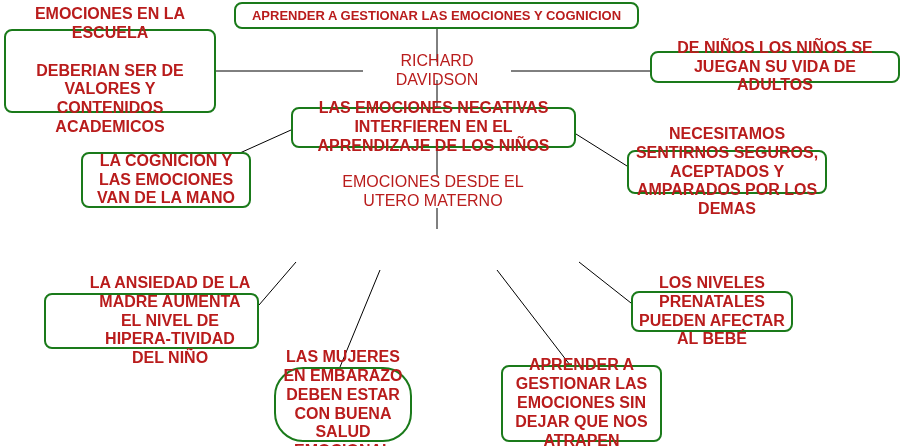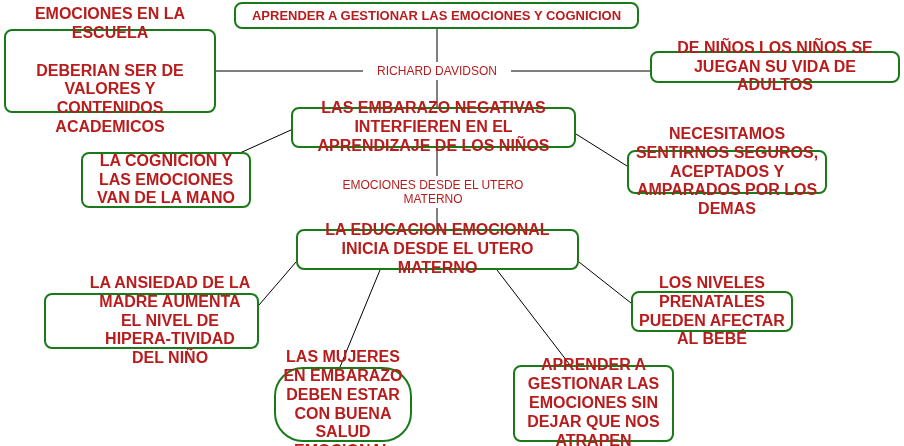--- a/index.html
+++ b/index.html
@@ -41,21 +41,21 @@
   .node.plain {
     background: transparent;
     border: none;
   }
   .node .txt {
     display: block;
     width: 100%;
     padding: 0 5px;
     white-space: pre-line;
   }
-  .f12 { font-size: 12px; }
+  .f12 { font-size: 16px; }
   .f12b { font-size: 16px; font-weight: bold; }
   .f13b { font-size: 13px; font-weight: bold; }
 </style>
 </head>
 <body>
 
 <div id="canvas">
   <svg id="lines" viewBox="0 0 904 446">
     <path d="M 437 29 L 437 62" stroke="#000000" stroke-width="1" fill="none"></path>
     <path d="M 363 71 L 216 71" stroke="#000000" stroke-width="1" fill="none"></path>
@@ -83,47 +83,44 @@
 
   <div class="node plain" style="left:363px; top:62px; width:148px; height:18px;">
     <span class="txt f12">RICHARD DAVIDSON</span>
   </div>
 
   <div class="node boxed" style="left:650px; top:51px; width:250px; height:32px;">
     <span class="txt f12b">DE NIÑOS LOS NIÑOS SE JUEGAN SU VIDA DE ADULTOS</span>
   </div>
 
   <div class="node boxed" style="left:291px; top:107px; width:285px; height:41px;">
-    <span class="txt f12b">LAS EMBARAZO NEGATIVAS INTERFIEREN EN EL APRENDIZAJE DE LOS NIÑOS</span>
+    <span class="txt f12b">LAS EMOCIONES NEGATIVAS INTERFIEREN EN EL APRENDIZAJE DE LOS NIÑOS</span>
   </div>
 
   <div class="node boxed" style="left:41px; top:152px; width:170px; height:56px;margin-left:40px;">
     <span class="txt f12b">LA COGNICION Y LAS EMOCIONES VAN DE LA MANO</span>
   </div>
 
   <div class="node boxed" style="left:627px; top:150px; width:200px; height:44px;">
     <span class="txt f12b">NECESITAMOS SENTIRNOS SEGUROS, ACEPTADOS Y AMPARADOS POR LOS DEMAS</span>
   </div>
 
   <div class="node plain" style="left:333px; top:176px; width:200px; height:32px;">
     <span class="txt f12">EMOCIONES DESDE EL UTERO MATERNO</span>
   </div>
 
-  <div class="node boxed" style="left:296px; top:229px; width:283px; height:41px;">
-    <span class="txt f12b">LA EDUCACION EMOCIONAL INICIA DESDE EL UTERO MATERNO</span>
-  </div>
 
   <div class="node boxed" style="left:44px; top:293px; width:215px; height:56px;padding-left:37px;">
     <span class="txt f12b">LA ANSIEDAD DE LA MADRE AUMENTA EL NIVEL DE HIPERA-TIVIDAD DEL NIÑO</span>
   </div>
 
   <div class="node boxed" style="left:631px; top:291px; width:162px; height:41px;">
     <span class="txt f12b">LOS NIVELES PRENATALES PUEDEN AFECTAR AL BEBÉ</span>
   </div>
 
   <div class="node boxed" style="left:274px; top:367px; width:138px; height:75px;border-radius:29px;">
     <span class="txt f12b">LAS MUJERES EN EMBARAZO DEBEN ESTAR CON BUENA SALUD EMOCIONAL</span>
   </div>
 
-  <div class="node boxed" style="left:501px; top:365px; width:161px; height:77px;margin-left:12px;">
+  <div class="node boxed" style="left:501px; top:365px; width:161px; height:77px;">
     <span class="txt f12b">APRENDER A GESTIONAR LAS EMOCIONES SIN DEJAR QUE NOS ATRAPEN</span>
   </div>
 </div>
 
 </body></html>

